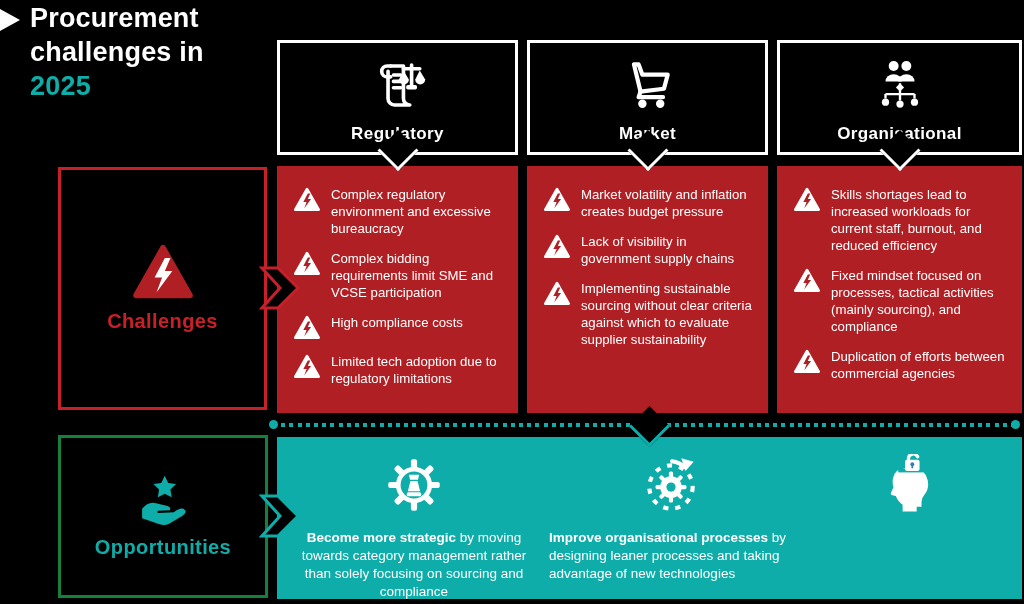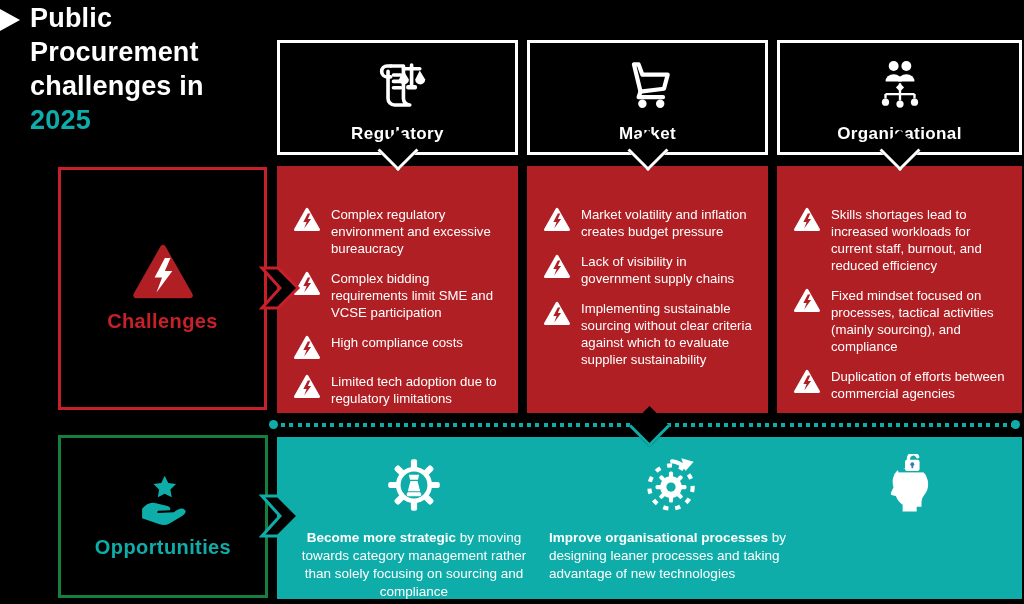--- a/index.html
+++ b/index.html
@@ -16,21 +16,21 @@
   
   .header-box{top:40px;height:115px;box-sizing:border-box;border:3px solid #fff;background:#000;
               display:flex;flex-direction:column;align-items:center;padding-top:9px;z-index:5;}
   .header-box .hicon{height:66px;display:flex;align-items:center;justify-content:center;}
   .header-label{margin-top:6px;font-size:17px;font-weight:700;letter-spacing:.4px;}
   .notch{position:absolute;left:50%;bottom:-13px;width:26px;height:26px;background:#000;
          transform:translateX(-50%) rotate(45deg);border-right:3px solid #fff;border-bottom:3px solid #fff;}
 
   
   .red-box{top:166px;height:247px;background:#b01f24;z-index:1;box-sizing:border-box;
-           padding:40px 13px 0 17px;}
+           padding:20px 13px 0 17px;}
   .citem{display:flex;gap:11px;margin-bottom:13px;}
   .warn-svg{flex:0 0 26px;width:26px;height:25px;margin-top:1px;}
   .ctext{font-size:13.2px;line-height:17px;color:#fff;}
 
   
   .side-box{box-sizing:border-box;background:#000;display:flex;flex-direction:column;
             align-items:center;justify-content:center;z-index:2;}
   .challenges-box{left:58px;top:167px;width:209px;height:243px;border:3px solid #c8202a;}
   .opportunities-box{left:58px;top:435px;width:210px;height:163px;border:3px solid #15803d;}
   .side-label-red{margin-top:10px;font-size:20px;font-weight:800;color:#c8202a;letter-spacing:.4px;}
@@ -66,21 +66,20 @@
       </symbol>
       <symbol id="sym-warn-red" viewBox="0 0 64 60">
         <path d="M32 4 L61 55 H3 Z" fill="#b01f24" stroke="#b01f24" stroke-width="6" stroke-linejoin="round"></path>
         <path d="M34 15 L23 36 h8 l-6 16 L42 29 h-8 l6 -14 z" fill="#fff"></path>
       </symbol>
     </defs>
   </svg>
 
   <div class="abs title-arrow"></div>
   <div class="abs title">
-    <div>Public</div>
     <div>Procurement</div>
     <div>challenges in</div>
     <div class="year">2025</div>
   </div>
 
   <div class="abs red-box" style="left:277px;width:241px;">
     <div class="citem">
       <svg class="warn-svg">
           <use href="#sym-warn-white"></use>
         </svg>

